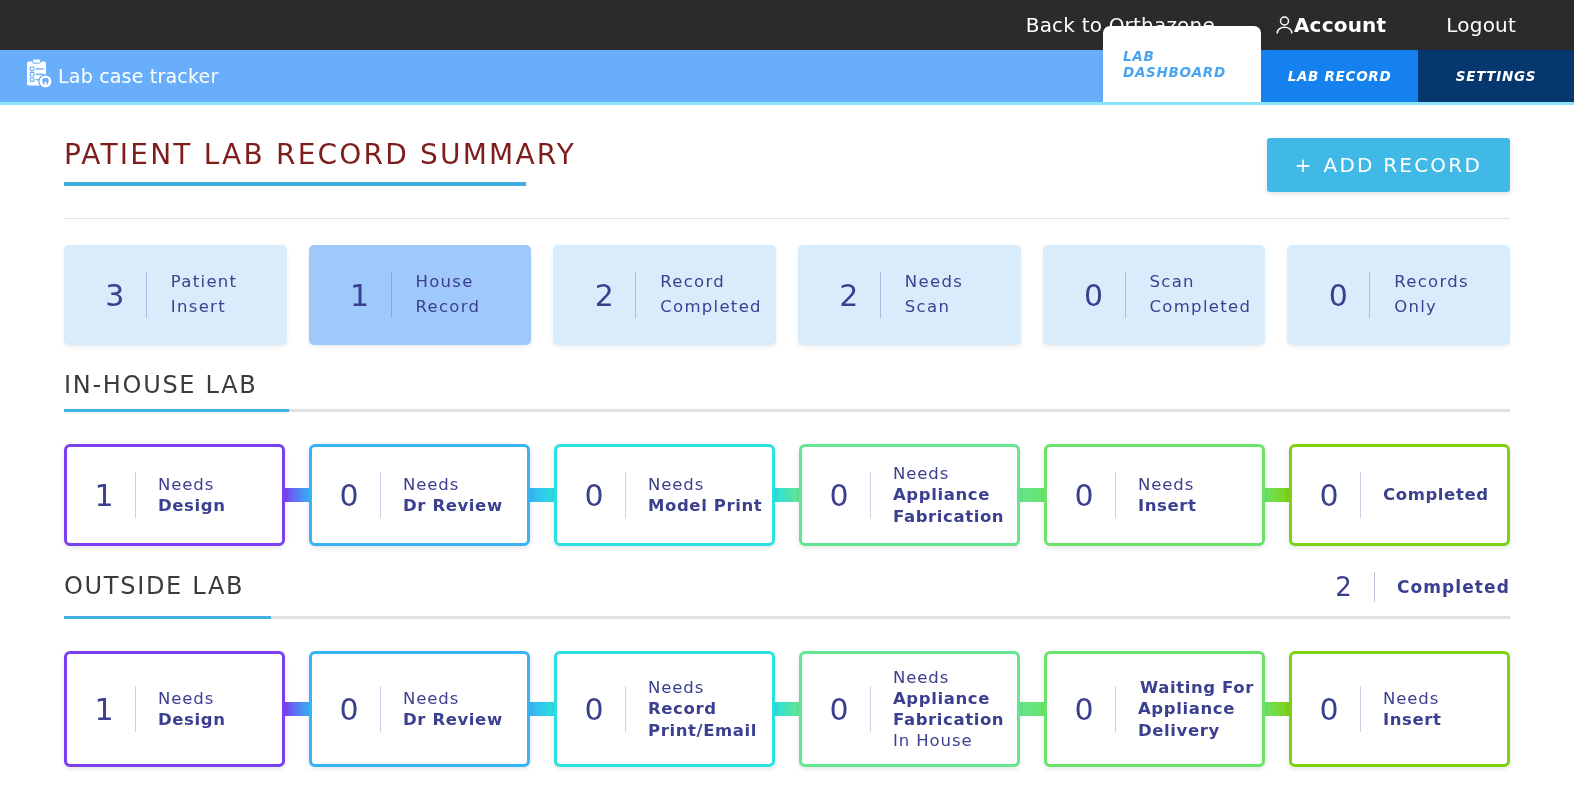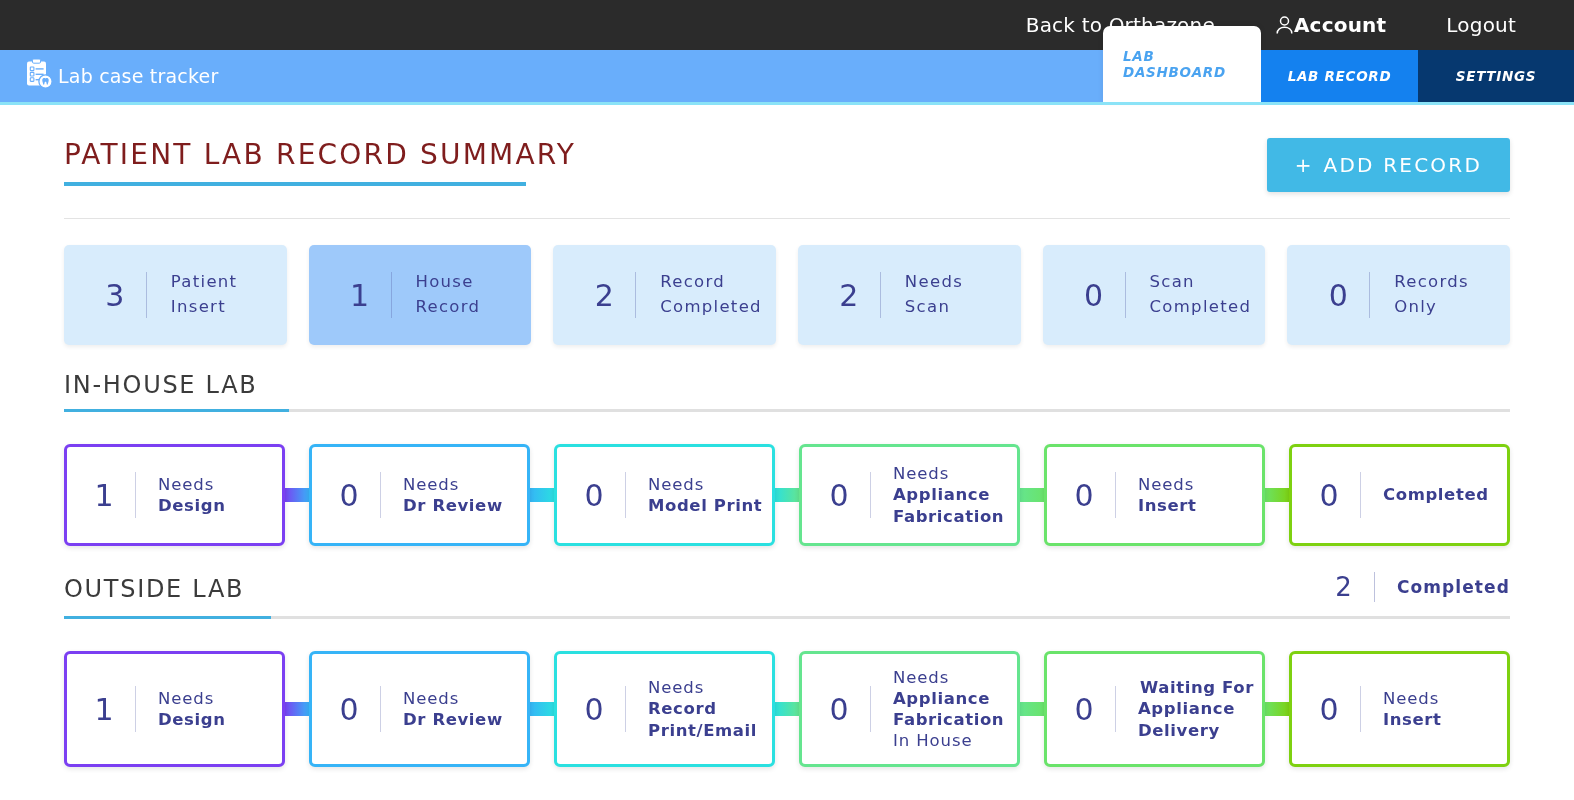--- a/index.html
+++ b/index.html
@@ -178,21 +178,21 @@
     letter-spacing: 1.3px;
     line-height: 1.5;
     padding-left: 24px;
     width: 120px;
   }
 
   
   .section-head {
     margin-top: 26px;
     display: flex;
-    align-items: center;
+    align-items: flex-start;
     justify-content: space-between;
   }
   .section-title {
     font-size: 24px;
     color: #3b3b3b;
     letter-spacing: 1.7px;
     font-weight: normal;
   }
   .section-right {
     display: flex;

